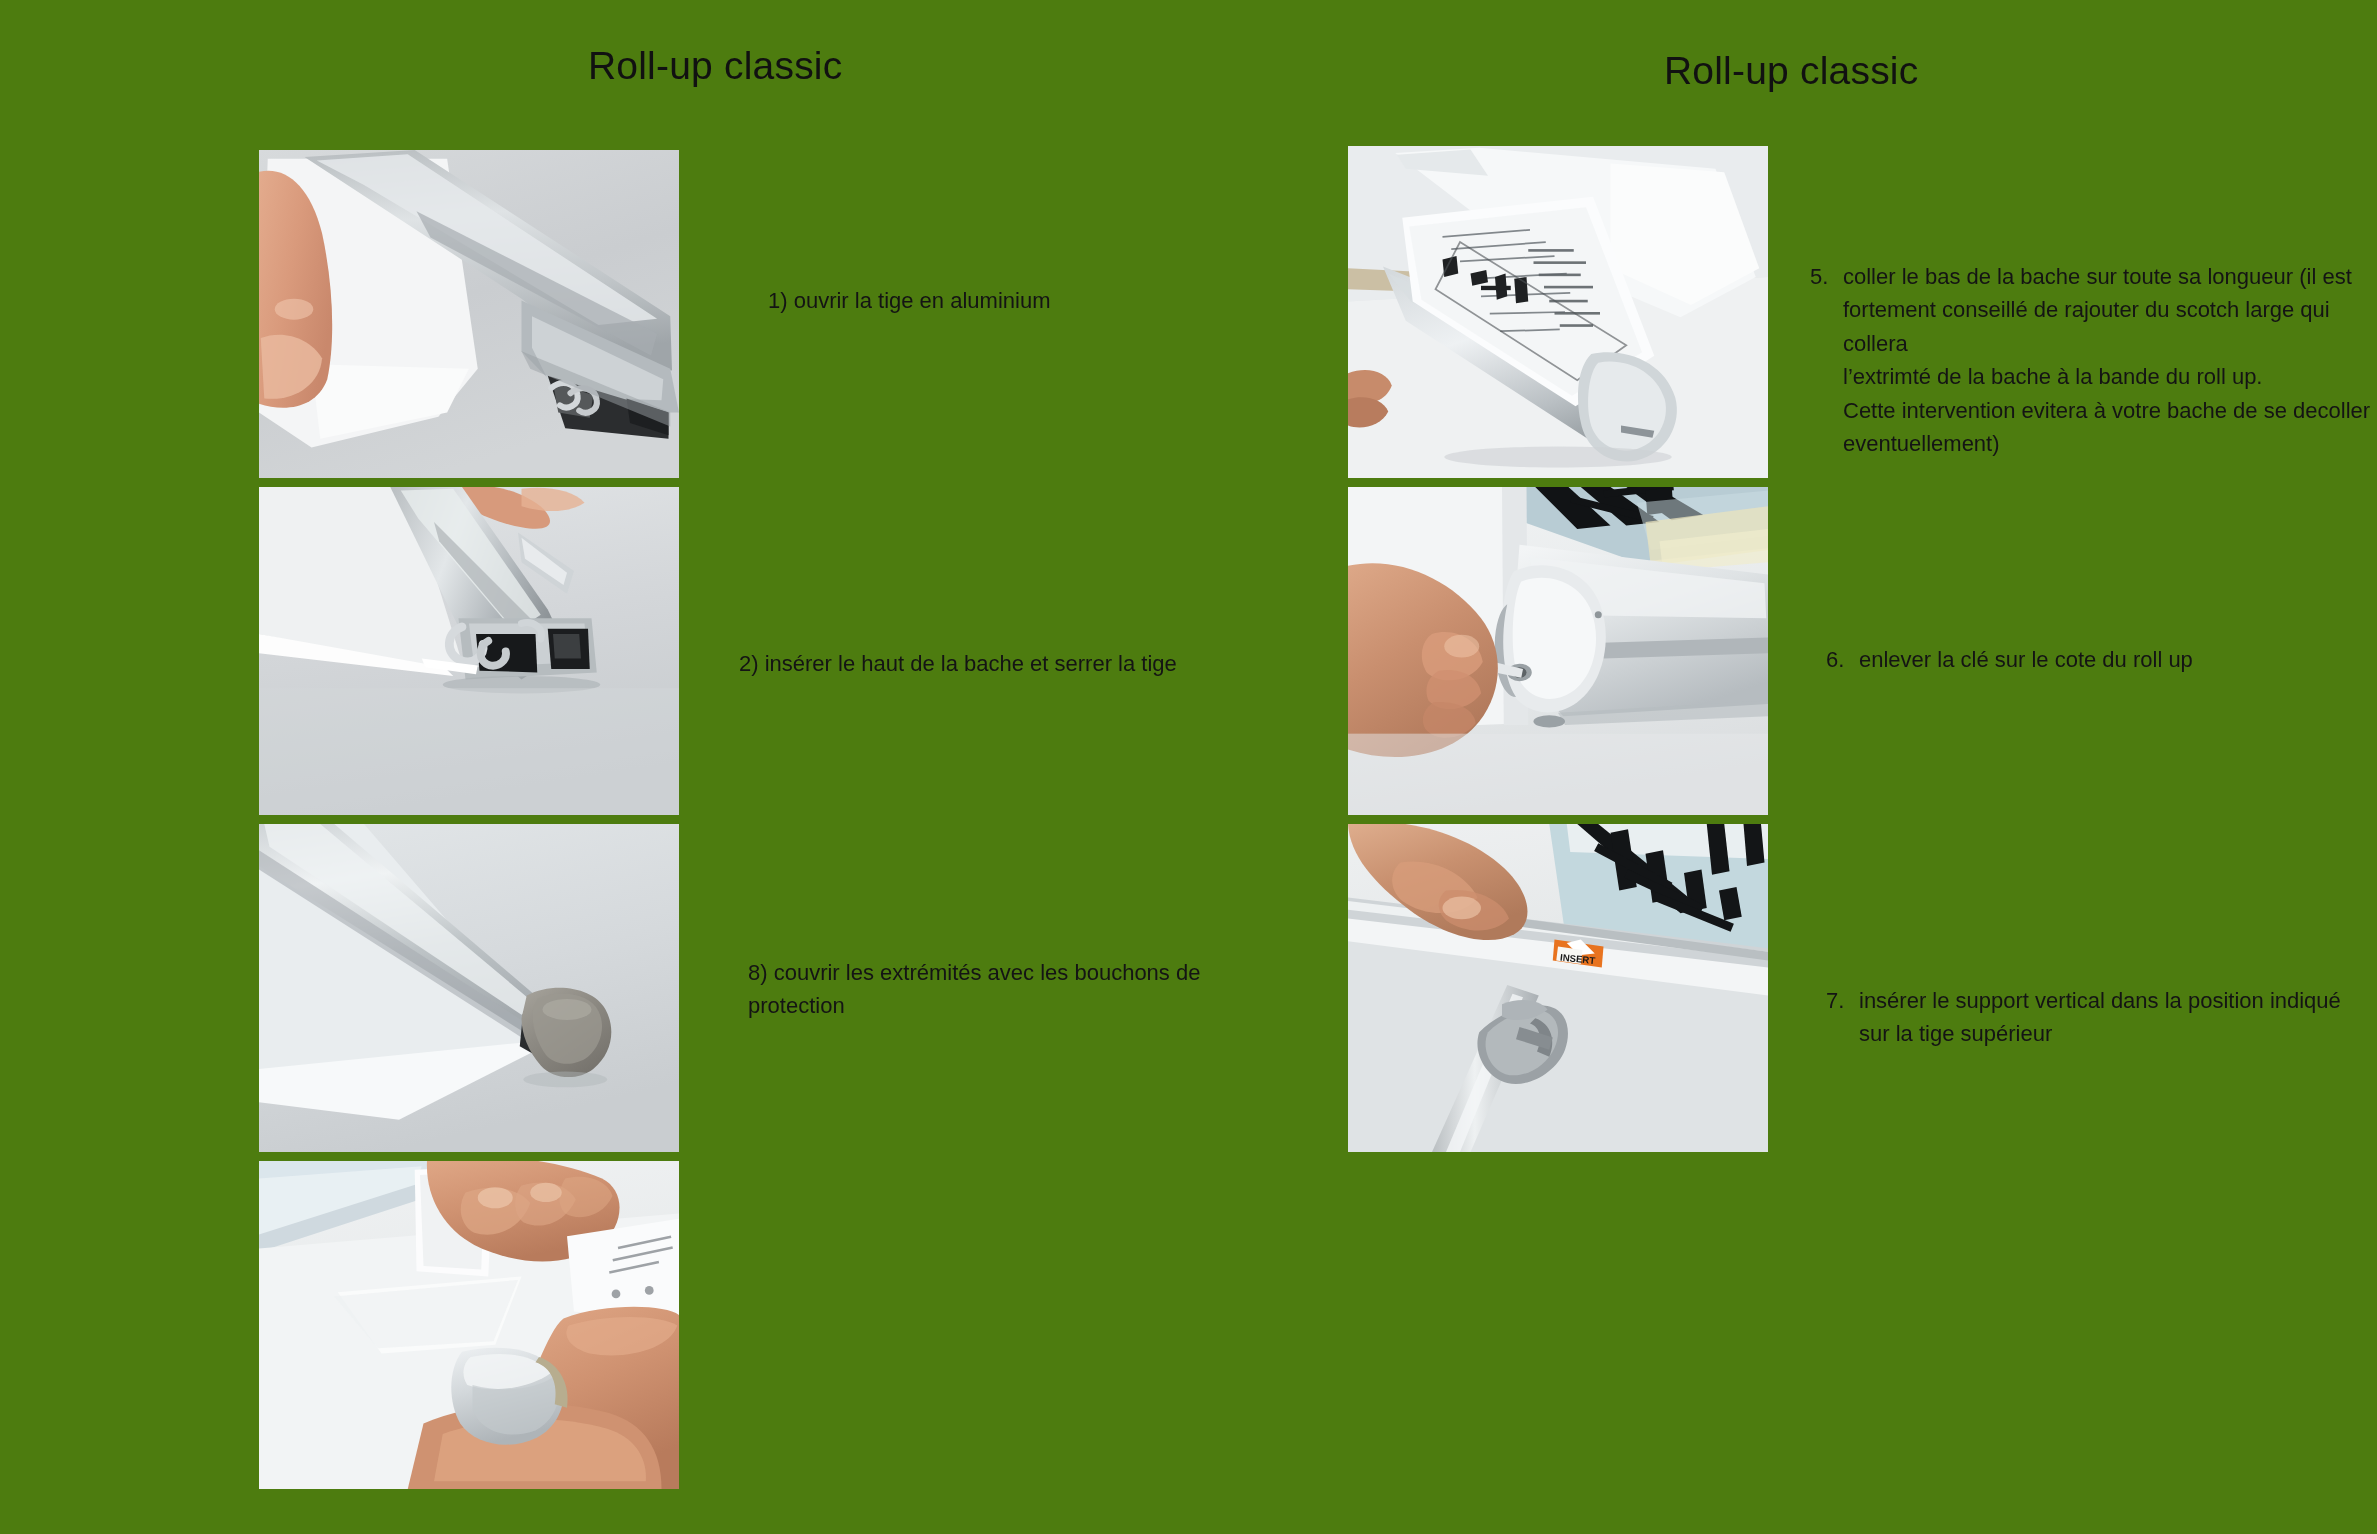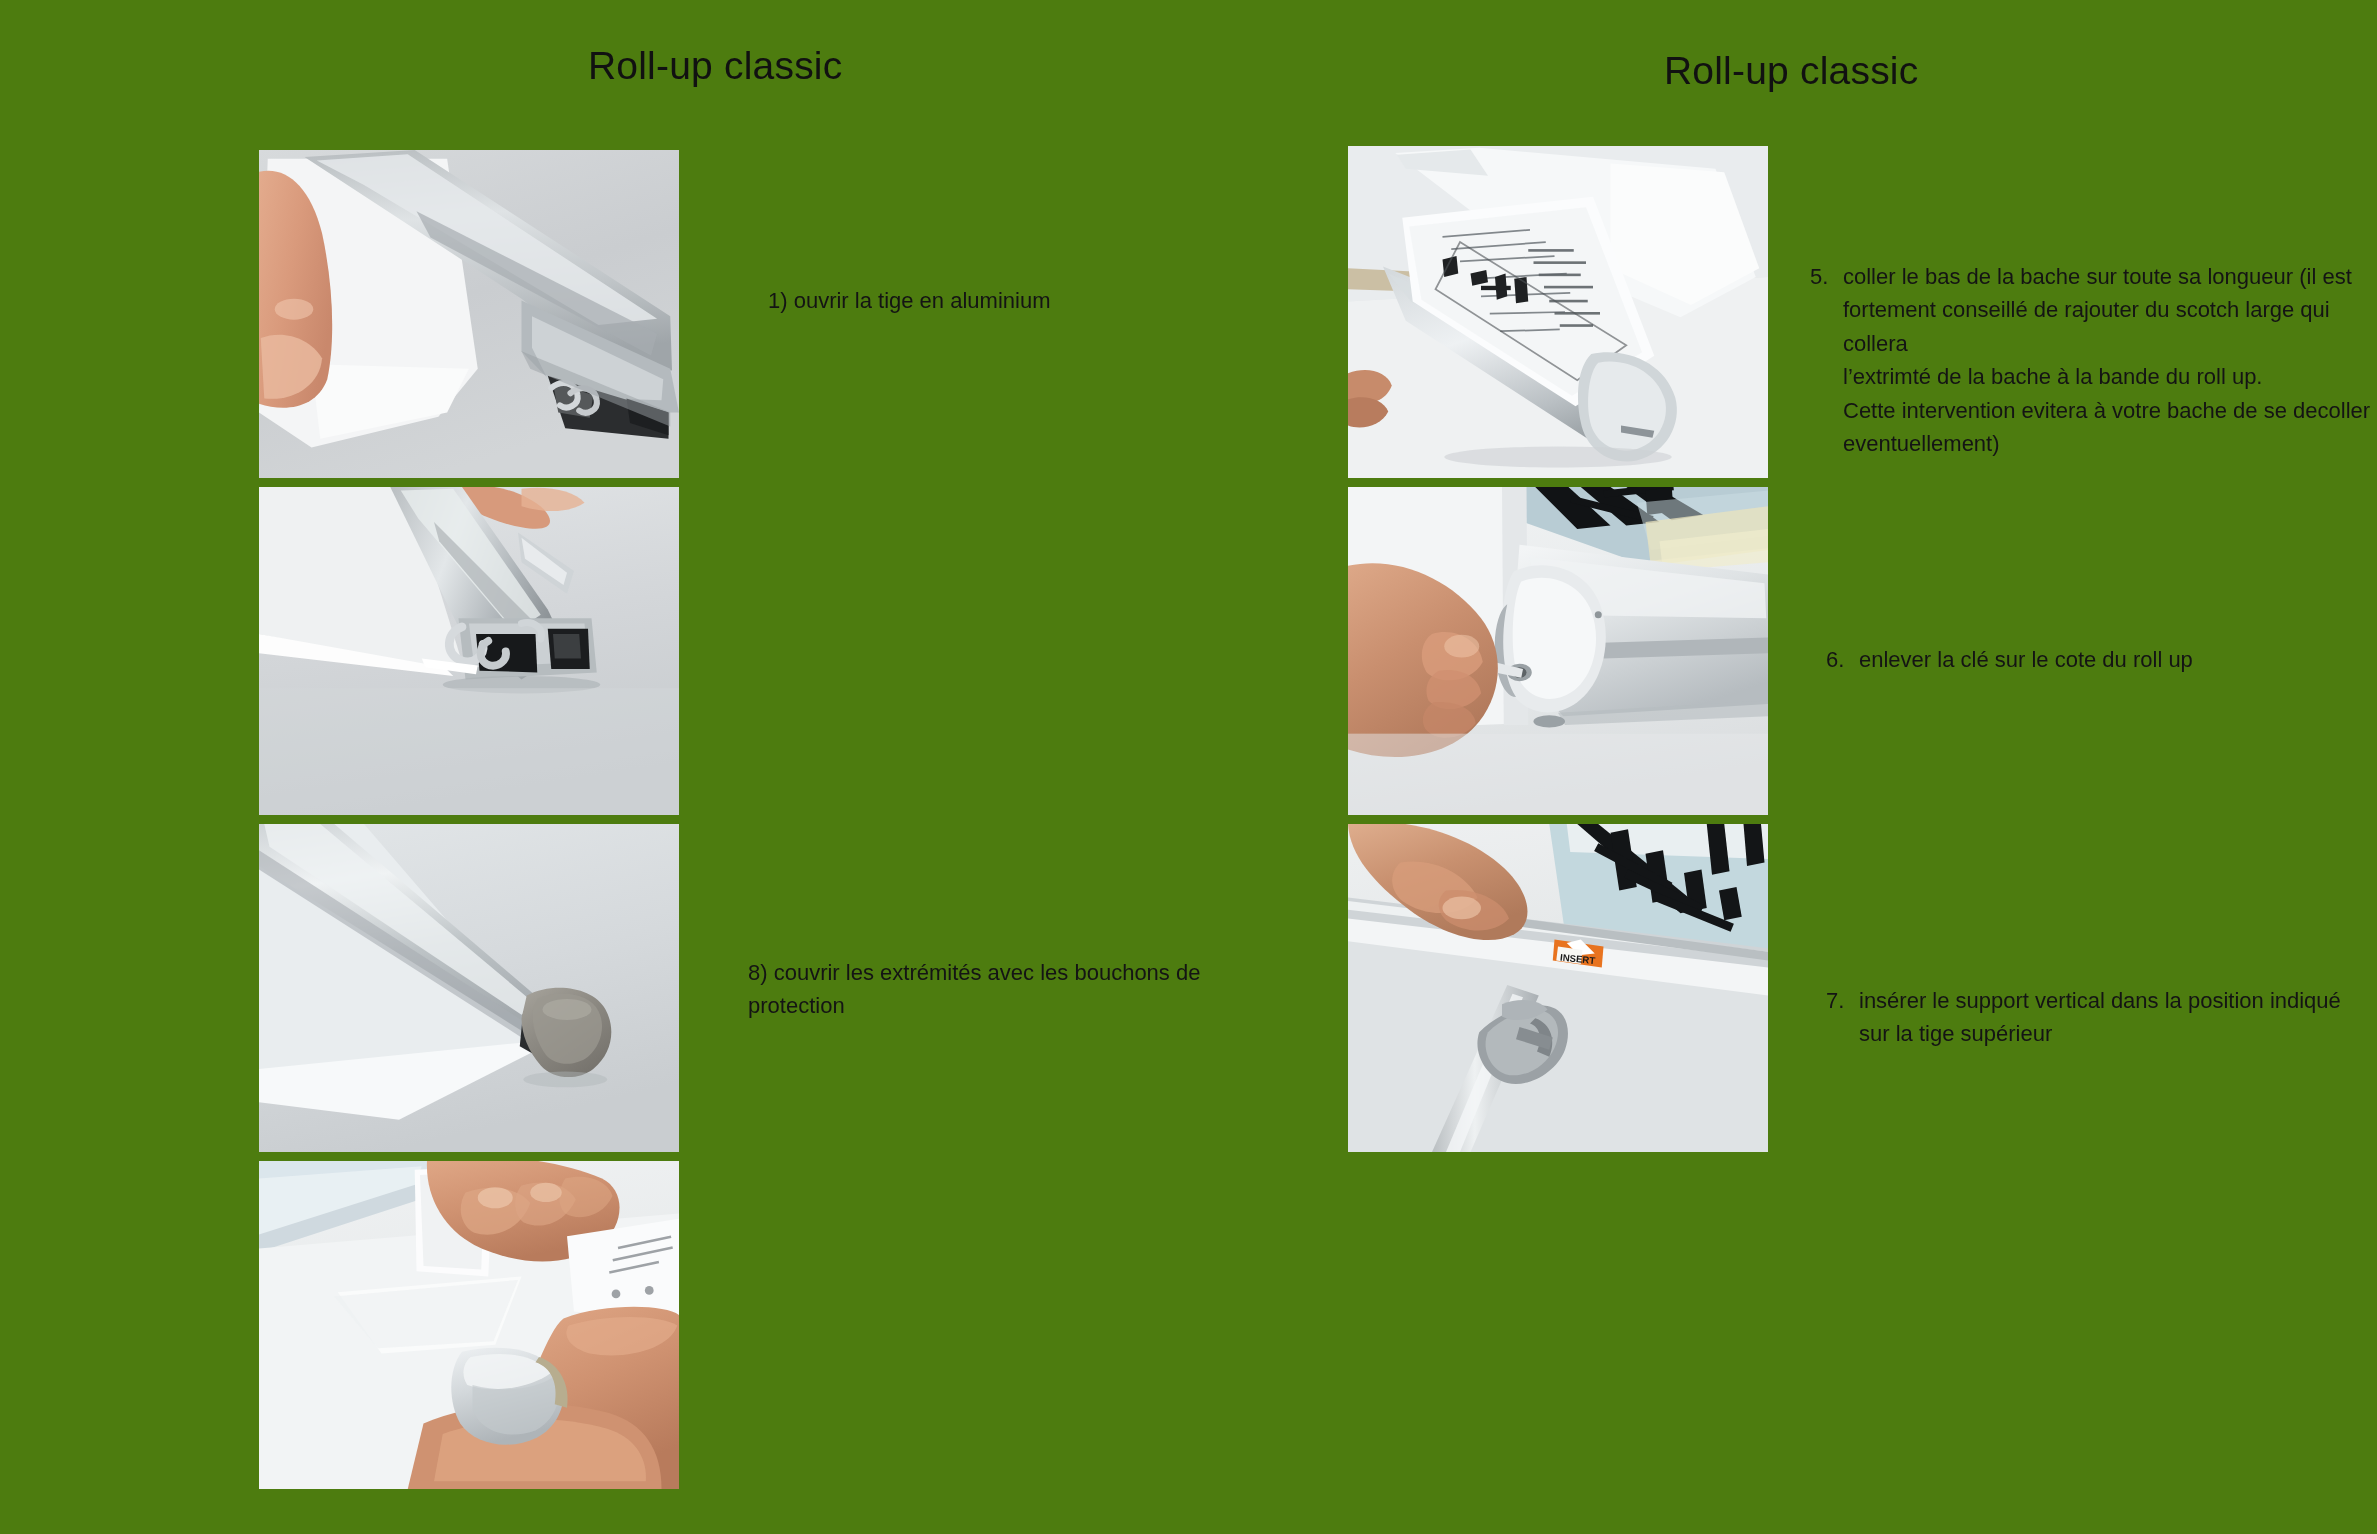--- a/index.html
+++ b/index.html
@@ -501,20 +501,21 @@
       <path d="M160 238 C178 220 204 210 224 214 C240 220 244 238 236 256
                C226 278 200 292 180 286 C162 280 152 256 160 238 Z" fill="#b3b9bc"></path>
       <path d="M176 206 C196 198 218 200 228 212 C214 224 190 228 176 220 Z" fill="#aeb4b8"></path>
       <path d="M214 222 C232 228 238 248 230 266 L216 260 C222 246 220 232 208 228 Z" fill="#7f8589"></path>
       <path d="M196 232 L234 244 L230 258 L192 246 Z" fill="#878d91"></path>
     </svg>
   </div>
 
   <div class="caption" id="cap-1">1) ouvrir la tige en aluminium</div>
 
+  <div class="caption" id="cap-2">2) insérer le haut de la bache et serrer la tige</div>
 
   <div class="caption" id="cap-3">8) couvrir les extrémités avec les bouchons de
 protection</div>
 
 
   <div class="caption-num" id="cap-5">
     <span class="num">5.</span>
     <span class="txt">coller le bas de la bache sur toute sa longueur (il est
 fortement conseillé de rajouter du scotch large  qui collera
 l’extrimté de la bache à la bande du roll up.

